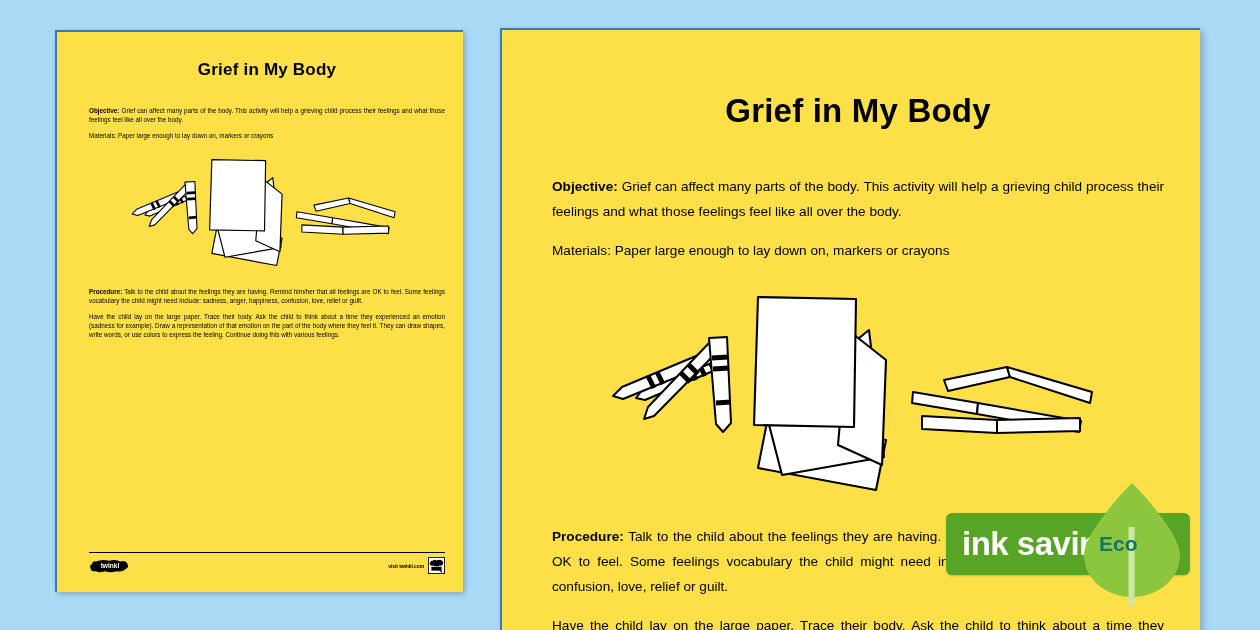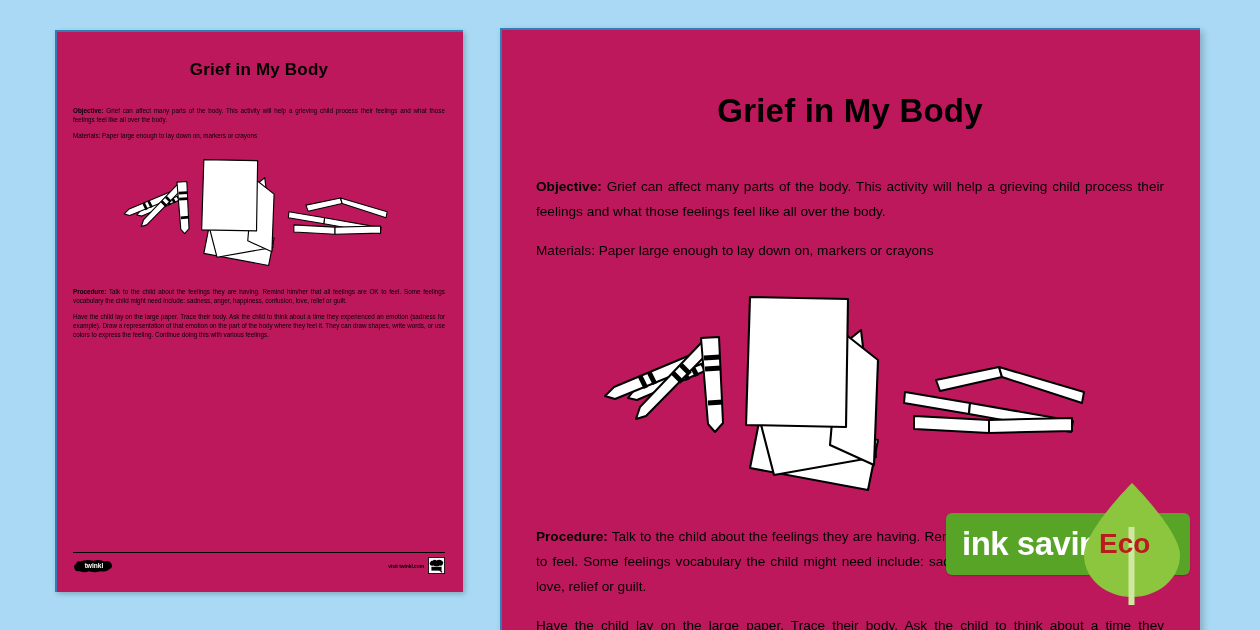--- a/index.html
+++ b/index.html
@@ -11,23 +11,24 @@
     height: 630px;
     background: #a9d9f4;
     font-family: "Liberation Sans", sans-serif;
     overflow: hidden;
     position: relative;
   }
 
   
   .page {
     position: absolute;
-    background: #be185d;
+    background: #fde047;
     box-sizing: border-box;
     overflow: hidden;
+    padding-left: 16px;
   }
   .page::before {
     
     content: "";
     position: absolute;
     inset: 0;
     border-top: 2px solid #2f7fb5;
     border-left: 2px solid #2f7fb5;
     pointer-events: none;
   }
@@ -133,23 +134,23 @@
     font-weight: bold;
     color: #ffffff;
     letter-spacing: -0.5px;
     line-height: 38px;
   }
   .eco-leaf { position: absolute; left: 124px; top: 0px; width: 124px; height: 124px; }
   .eco-leaf-label {
     position: absolute;
     left: 153px;
     top: 45px;
-    font-size: 28px;
-    font-weight: bold;
-    color: #b91c1c;
+    font-size: 21px;
+    font-weight: bold;
+    color: #0f766e;
     line-height: 36px;
   }
 </style>
 </head>
 <body style="background: rgb(169, 217, 244);">
 
 <div class="page page-thumb">
   <div class="page-inner">
 
     <h1 class="ws-title">Grief in My Body</h1>

